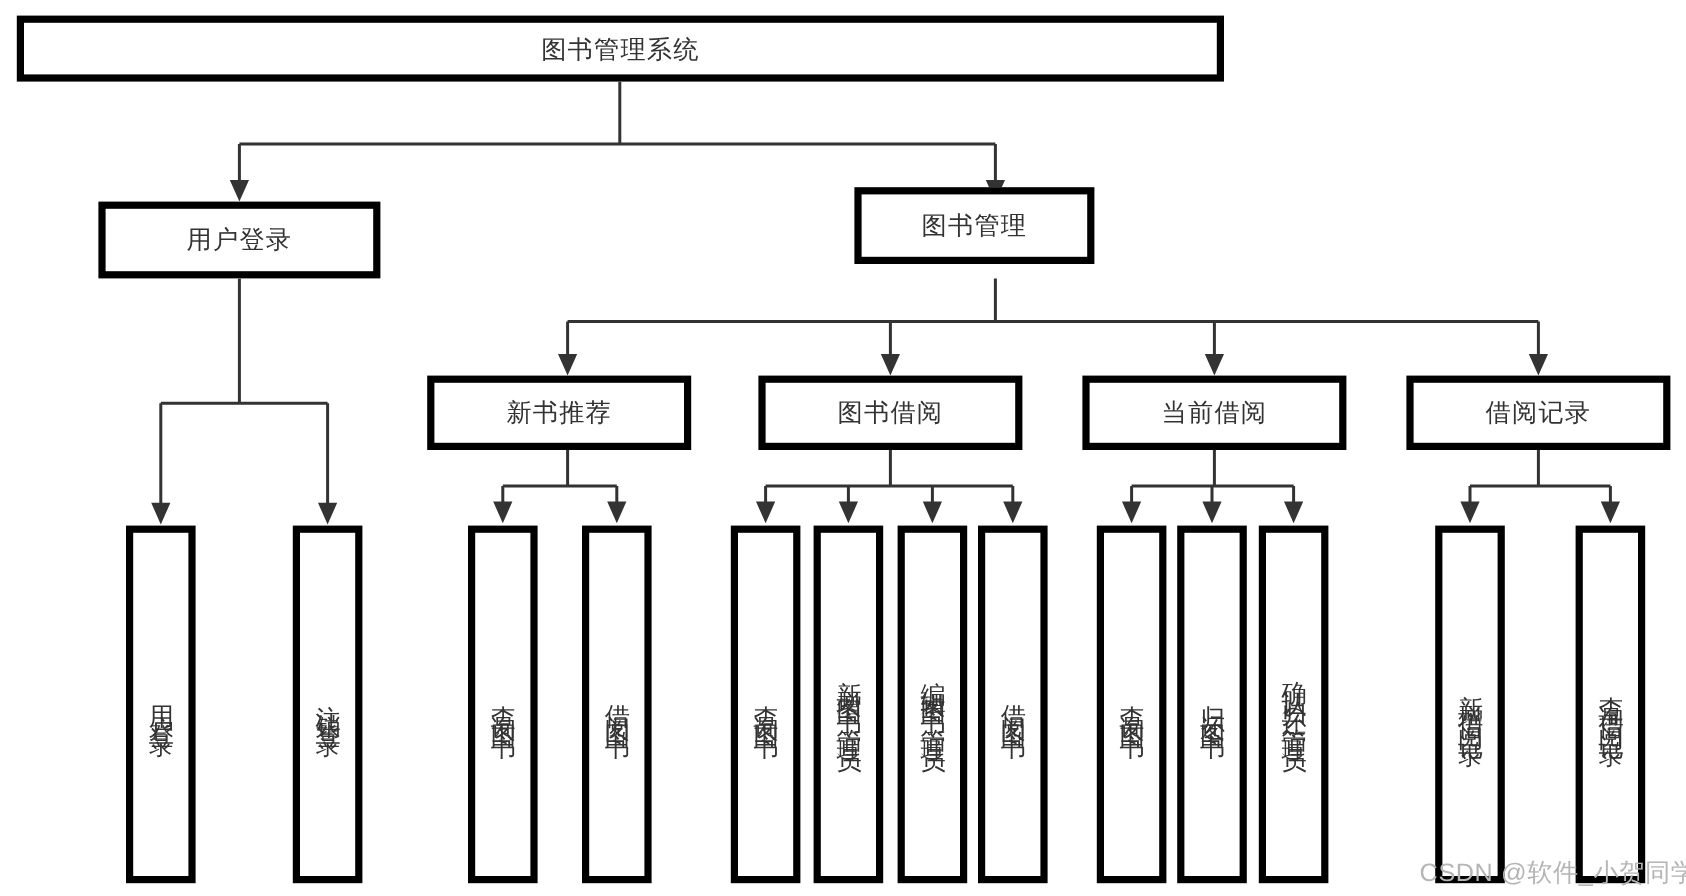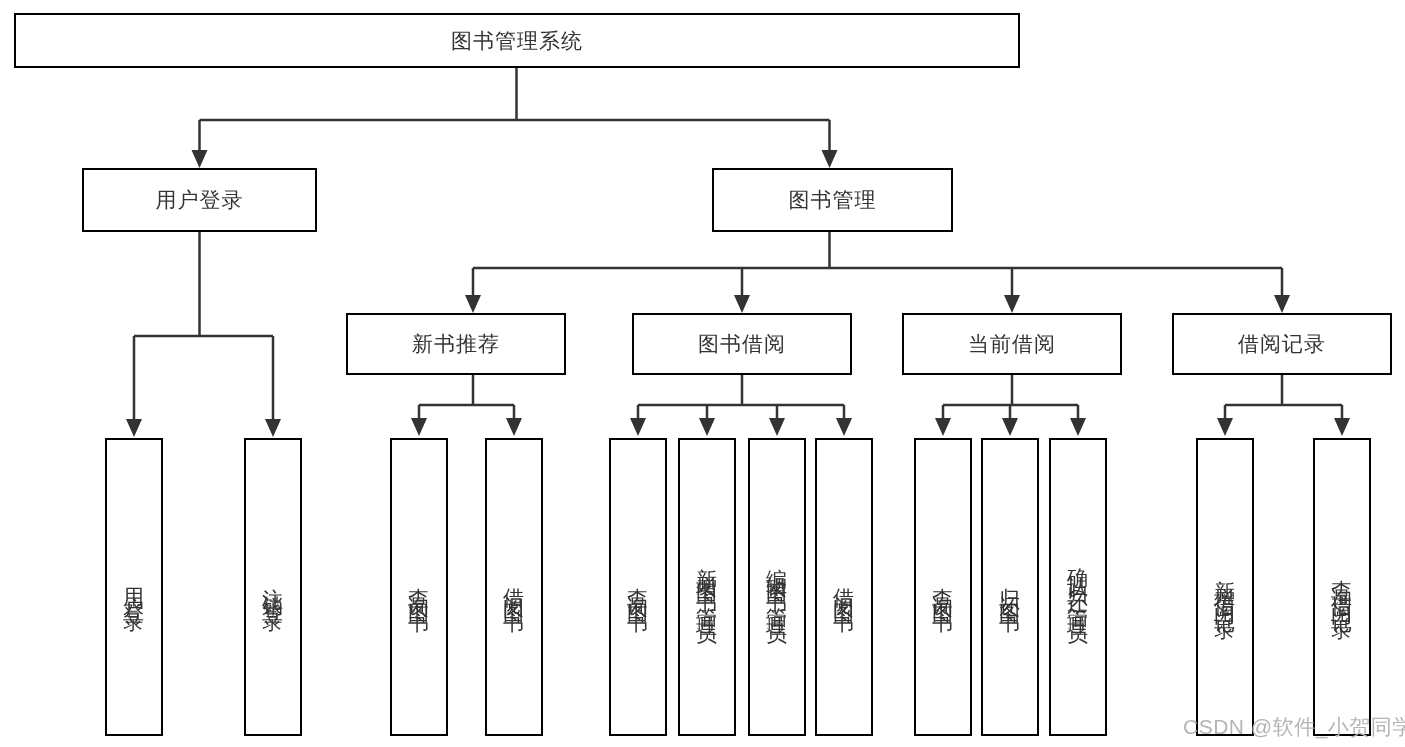--- a/index.html
+++ b/index.html
@@ -13,21 +13,21 @@
     color: #333333;
   }
   #connector-layer {
     position: absolute;
     left: 0; top: 0;
     width: 1405px; height: 747px;
   }
   .box {
     position: absolute;
     box-sizing: border-box;
-    border: 2px solid #000000;
+    border: 6px solid #000000;
     background: #ffffff;
     display: flex;
     align-items: center;
     justify-content: center;
     font-size: 21px;
     color: #333333;
     letter-spacing: 1px;
     z-index: 2;
   }
   .box.leaf { font-size: 21px; }
@@ -109,25 +109,25 @@
              M1334 418 H1350 L1342 436 Z"></path>
   </svg>
 
   <div class="box" style="left:14px; top:13px; width:1006px; height:55px;">
     <span>图书管理系统</span>
   </div>
 
   <div class="box" style="left:82px; top:168px; width:235px; height:64px;">
     <span>用户登录</span>
   </div>
-  <div class="box" style="left:712px; top:168px; width:241px; height:64px;align-items:center;">
+  <div class="box" style="left:712px; top:156px; width:200px; height:64px;align-items:center;">
     <span>图书管理</span>
   </div>
 
-  <div class="box" style="left:346px; top:313px; width:220px; height:62px;">
+  <div class="box" style="left:356px; top:313px; width:220px; height:62px;">
     <span>新书推荐</span>
   </div>
   <div class="box" style="left:632px; top:313px; width:220px; height:62px;">
     <span>图书借阅</span>
   </div>
   <div class="box" style="left:902px; top:313px; width:220px; height:62px;text-align:center;">
     <span>当前借阅</span>
   </div>
   <div class="box" style="left:1172px; top:313px; width:220px; height:62px;">
     <span>借阅记录</span>

